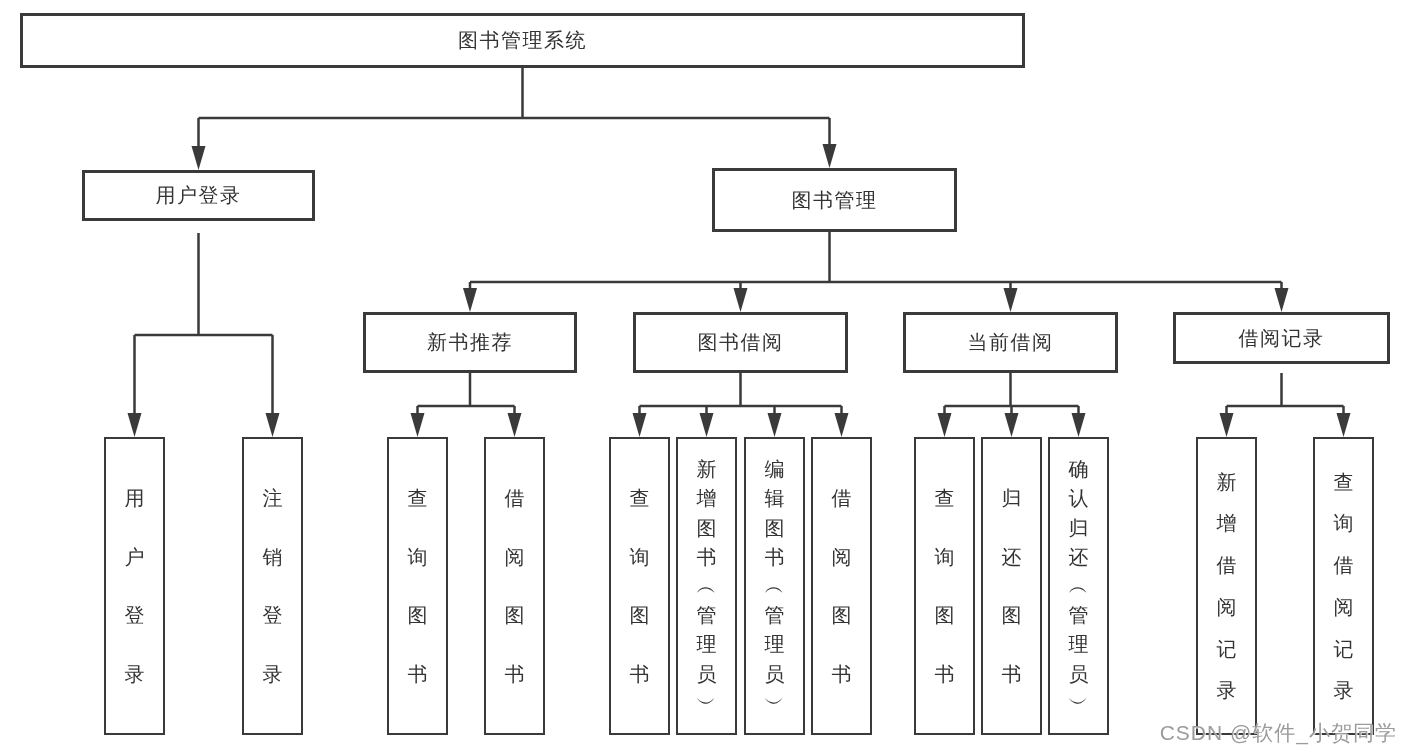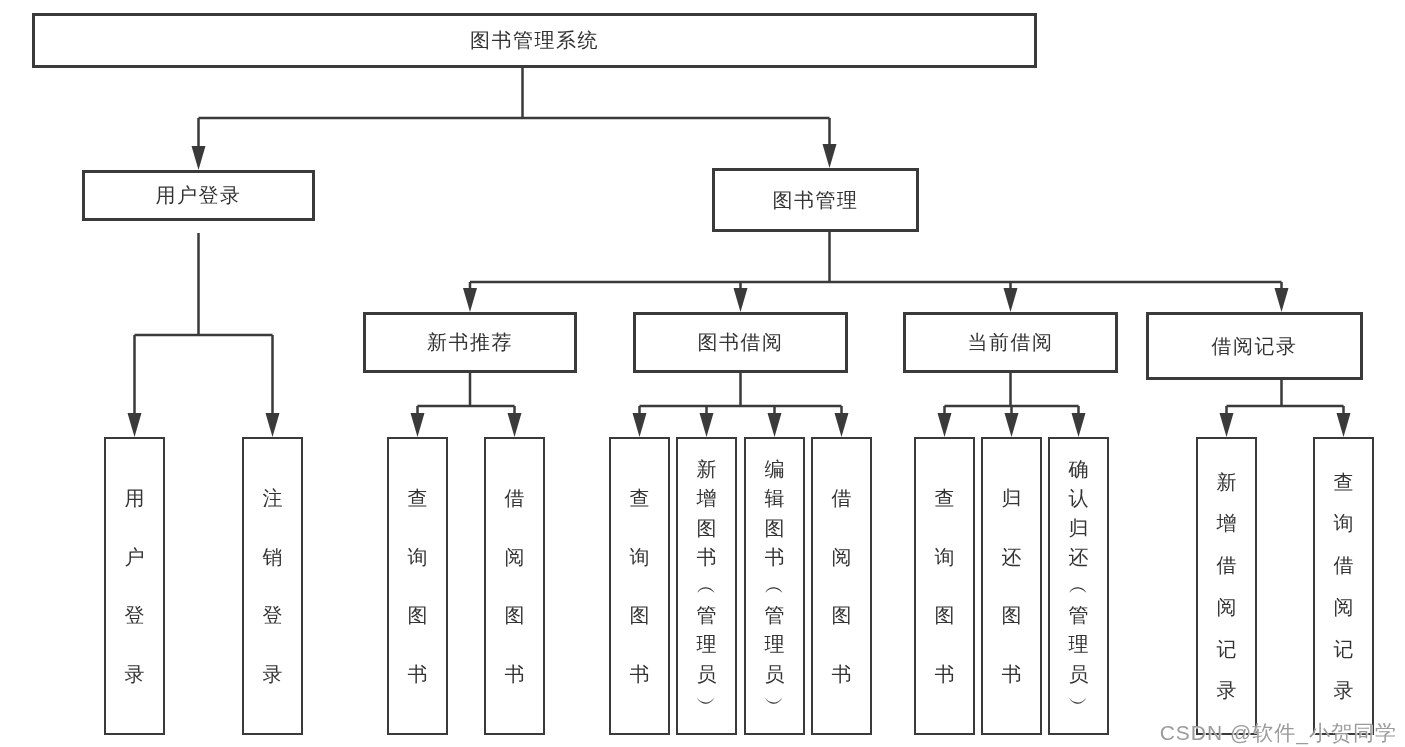--- a/index.html
+++ b/index.html
@@ -66,41 +66,41 @@
       <polygon points="767.5,413 781.5,413 774.5,437"></polygon>
       <polygon points="834.5,413 848.5,413 841.5,437"></polygon>
       <polygon points="937.5,413 951.5,413 944.5,437"></polygon>
       <polygon points="1004.5,413 1018.5,413 1011.5,437"></polygon>
       <polygon points="1071.5,413 1085.5,413 1078.5,437"></polygon>
       <polygon points="1219.5,413 1233.5,413 1226.5,437"></polygon>
       <polygon points="1336.5,413 1350.5,413 1343.5,437"></polygon>
     </g>
   </svg>
 
-  <div class="box" style="left:32px;top:13px;width:1005px;height:55px">
+  <div class="box" style="left:20px;top:13px;width:1005px;height:55px">
     <span class="hlabel">图书管理系统</span>
   </div>
 
   <div class="box" style="left:82px;top:170px;width:233px;height:51px">
     <span class="hlabel">用户登录</span>
   </div>
-  <div class="box" style="left:712px;top:168px;width:207px;height:64px">
+  <div class="box" style="left:712px;top:168px;width:245px;height:64px">
     <span class="hlabel">图书管理</span>
   </div>
 
   <div class="box" style="left:633px;top:312px;width:215px;height:61px">
     <span class="hlabel">图书借阅</span>
   </div>
   <div class="box" style="left:363px;top:312px;width:214px;height:61px">
     <span class="hlabel">新书推荐</span>
   </div>
   <div class="box" style="left:903px;top:312px;width:215px;height:61px">
     <span class="hlabel">当前借阅</span>
   </div>
-  <div class="box" style="left:1146px;top:312px;width:217px;height:68px">
+  <div class="box" style="left:1173px;top:312px;width:217px;height:52px">
     <span class="hlabel">借阅记录</span>
   </div>
 
   <div class="box leaf" style="left:104px;top:437px;width:61px;height:298px">
     <div class="vlabel">
         <div>用</div>
         <div>户</div>
         <div>登</div>
         <div>录</div>
       </div>

